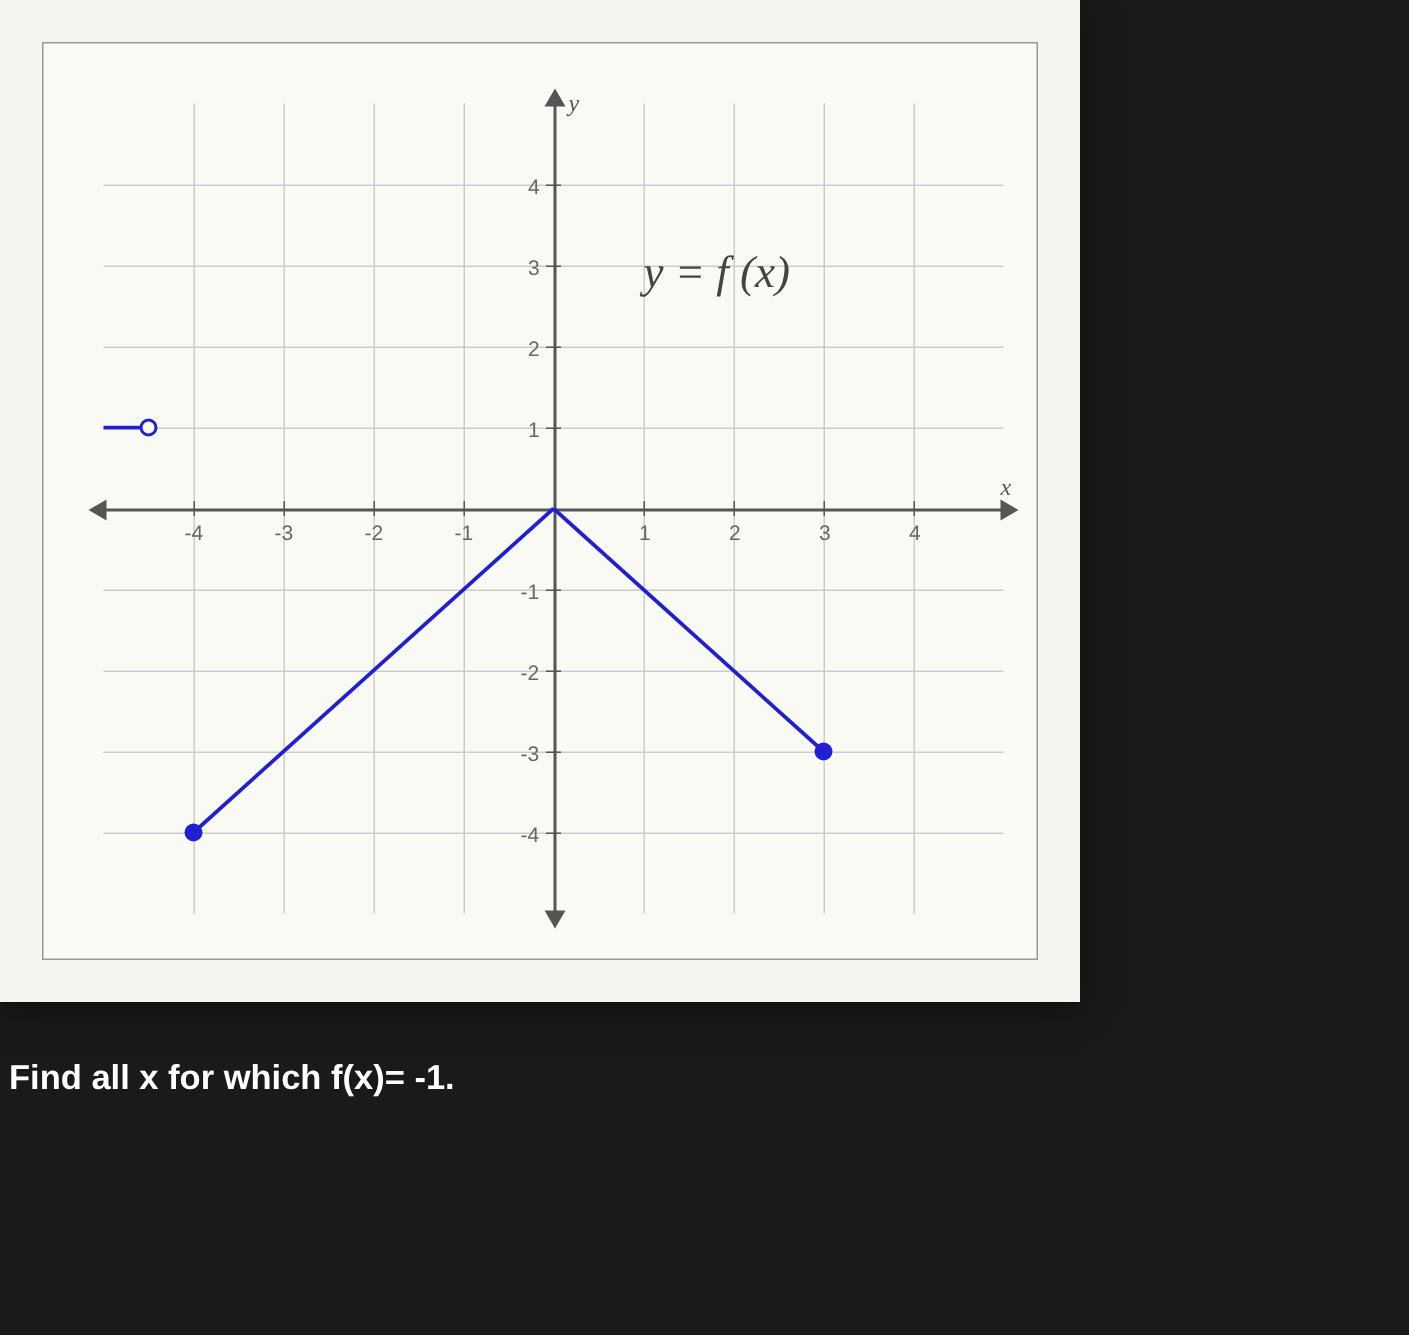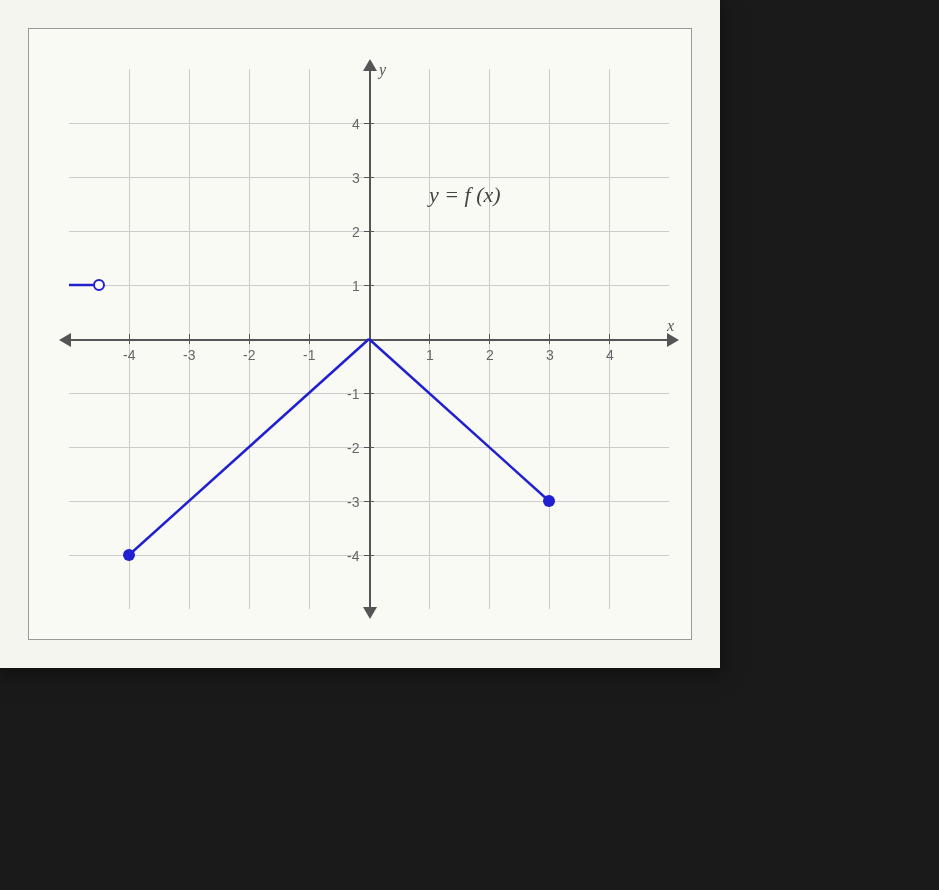--- a/index.html
+++ b/index.html
@@ -55,25 +55,24 @@
     }
     .axis-label {
       position: absolute;
       font-size: 16px;
       color: #555;
       font-style: italic;
       font-family: 'Times New Roman', serif;
     }
     .function-label {
       position: absolute;
-      font-size: 22px;
+      font-size: 30px;
       color: #444;
       font-style: italic;
       font-family: 'Times New Roman', serif;
-      margin-top: 17px;
     }
     .arrow {
       position: absolute;
       width: 0;
       height: 0;
     }
     .closed-dot {
       position: absolute;
       width: 12px;
       height: 12px;
@@ -209,13 +208,14 @@
 
       <div class="closed-dot" style="left:60px;top:486px"></div>
 
       <div class="closed-dot" style="left:480px;top:432px"></div>
 
     </div>
   </div>
 </div>
 
 <div class="question-area">
+  <div class="question-line1">Find all x for which f(x)= -1.</div>
 </div>
 
 </body></html>

